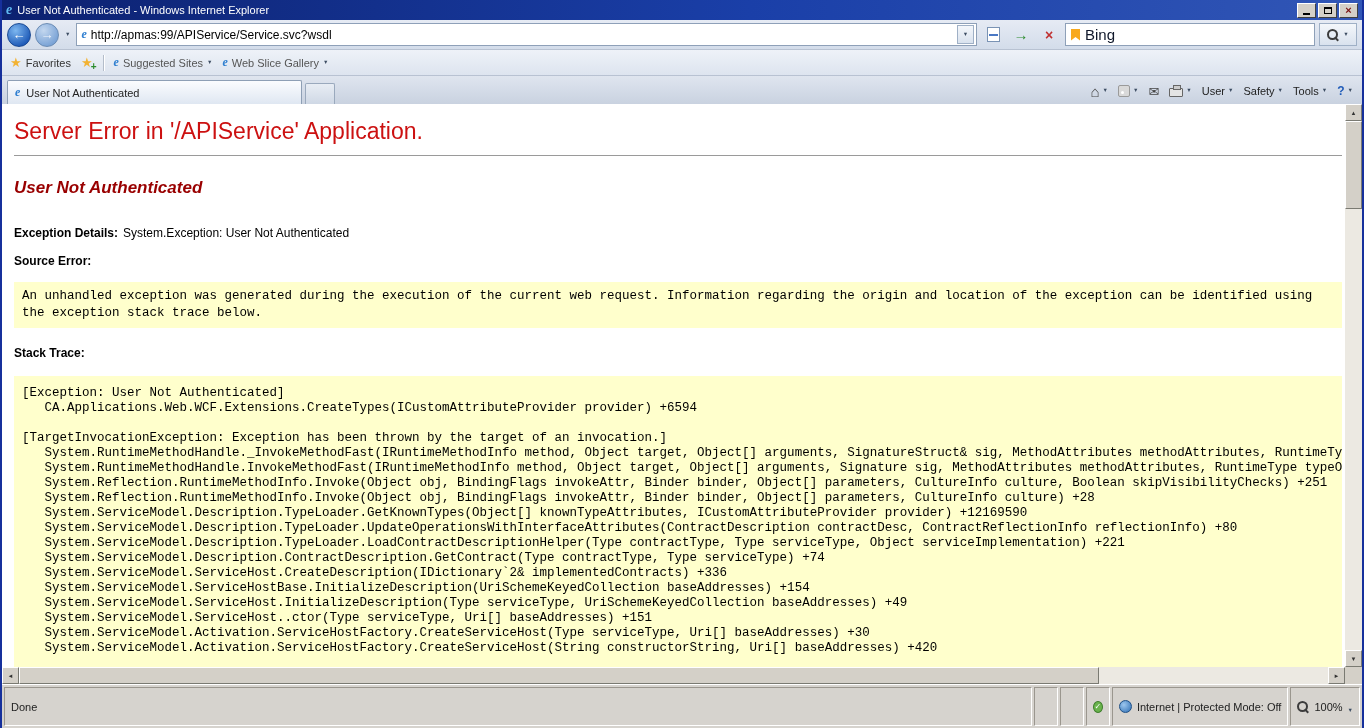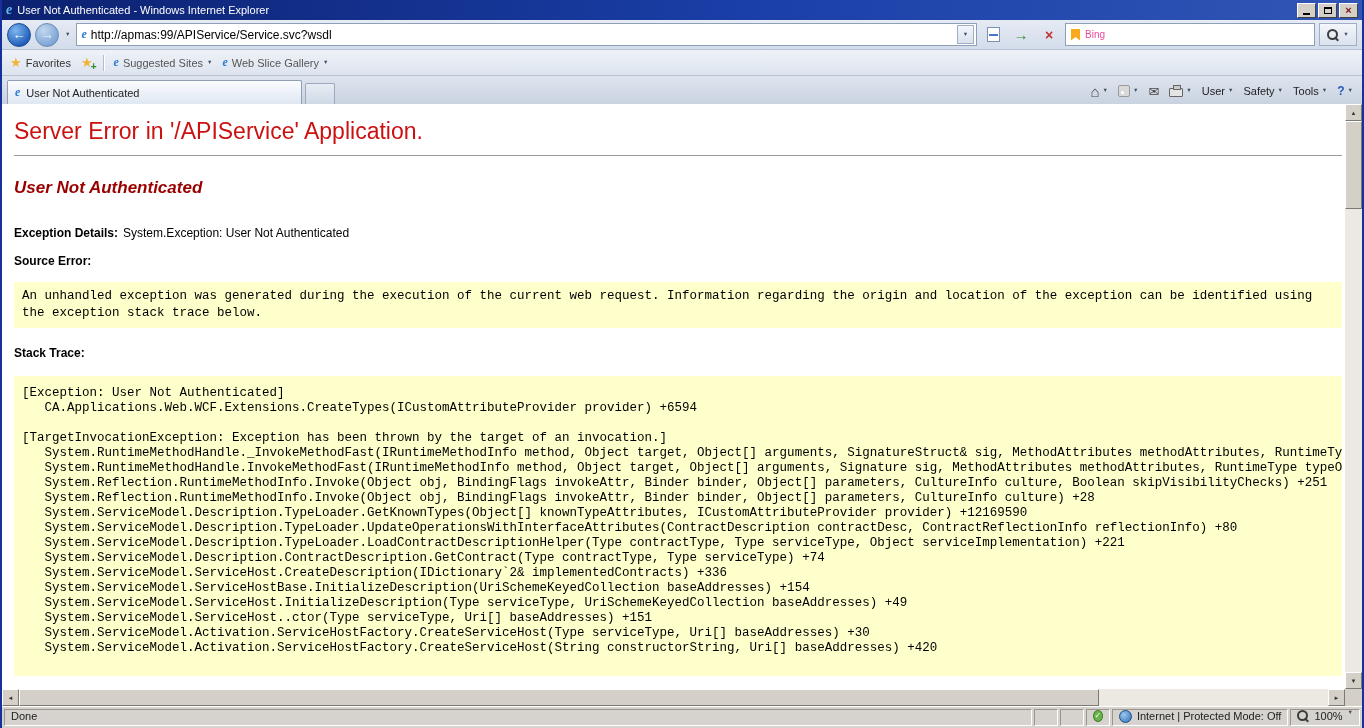--- a/index.html
+++ b/index.html
@@ -27,21 +27,21 @@
   .address{flex:1;height:23px;background:#fff;border:1px solid #8ea0b8;display:flex;align-items:center;padding:0 2px 0 4px;gap:4px}
   .address input{flex:1;border:none;outline:none;font-size:12px;font-family:"Liberation Sans",sans-serif;color:#000;background:transparent}
   .page-e{font-family:"Liberation Serif",serif;font-style:italic;font-weight:bold;font-size:12px;color:#2f7fd0}
   .addr-caret{width:17px;height:19px;background:linear-gradient(#f4f7fb,#d9e2ee);border:1px solid #9fb0c6;display:grid;place-items:center}
   .tool-btn{width:24px;height:22px;display:grid;place-items:center;cursor:default}
   .compat{width:13px;height:15px;background:#fff;border:1px solid #7a93b4;position:relative}
   .compat::before{content:"";position:absolute;left:1px;right:1px;top:6px;height:2px;background:#4a78c4}
   .go-glyph{color:#2c8c2c;font-weight:bold;font-size:15px;line-height:1}
   .stop-glyph{color:#c03030;font-weight:bold;font-size:14px;line-height:1}
   .search{width:250px;height:23px;background:#fff;border:1px solid #8ea0b8;display:flex;align-items:center;gap:5px;padding:0 5px}
-  .search input{flex:1;border:none;outline:none;font-size:10px;color:#ec4899;background:transparent;font-family:"Liberation Sans",sans-serif}
+  .search input{flex:1;border:none;outline:none;font-size:15px;color:#0f172a;background:transparent;font-family:"Liberation Sans",sans-serif}
   .bing-flag{width:9px;height:12px;background:#f8a91d;clip-path:polygon(0 0,100% 0,100% 100%,50% 70%,0 100%)}
   .search-btn{width:38px;height:23px;background:linear-gradient(#f4f7fb,#d9e2ee);border:1px solid #9fb0c6;display:flex;align-items:center;justify-content:center;gap:4px;cursor:default}
   .magnifier{position:relative;width:12px;height:12px}
   .magnifier::before{content:"";position:absolute;width:7px;height:7px;border:2px solid #3c3c3c;border-radius:50%;left:0;top:0}
   .magnifier::after{content:"";position:absolute;width:5px;height:2px;background:#3c3c3c;transform:rotate(45deg);left:7px;top:9px}
 
   
   .favbar{flex:0 0 26px;background:linear-gradient(#eef2f8,#dde4ef);display:flex;align-items:center;padding:0 8px;gap:10px;border-bottom:1px solid #b8c2d2;font-size:11px;color:#333}
   .fav-item{display:flex;align-items:center;gap:4px;cursor:default}
   .star{color:#f2b233;font-size:13px;line-height:1}
@@ -82,21 +82,21 @@
   .vtrack{flex:1;display:flex;flex-direction:column}
   .vthumb{height:88px;background:#d4d0c8;border:1px solid;border-color:#fff #7a7a72 #7a7a72 #fff;cursor:default}
   .hscroll-row{flex:0 0 17px;display:flex}
   .hscroll{flex:1;background:#ece9e2;display:flex}
   .h-btn{width:17px;height:17px;background:#d4d0c8;border:1px solid;border-color:#fff #7a7a72 #7a7a72 #fff;display:grid;place-items:center;font-size:6px;color:#333;cursor:default}
   .hthumb{width:1080px;background:#d4d0c8;border:1px solid;border-color:#fff #7a7a72 #7a7a72 #fff;cursor:default}
   .corner{flex:0 0 17px;background:#d4d0c8}
 
   
   .statusbar{flex:0 0 22px;background:#d6d3ce;display:flex;align-items:stretch;gap:2px;padding:2px 2px;font-size:11px;color:#222;border-top:1px solid #fff}
-  .panel{border:1px solid;border-color:#9a968e #fff #fff #9a968e;display:flex;align-items:flex-start;padding:0 6px;gap:5px}
+  .panel{border:1px solid;border-color:#9a968e #fff #fff #9a968e;display:flex;align-items:flex-end;padding:12px 6px;gap:5px}
   .p-status{flex:1}
   .p-sm{width:24px;justify-content:center}
   .check-ico{width:12px;height:12px;border-radius:50%;background:#69b34c;border:1px solid #3e7d2c;color:#fff;font-size:8px;display:grid;place-items:center;line-height:1}
   .globe-ico{width:13px;height:13px;border-radius:50%;background:radial-gradient(circle at 35% 35%,#9cc6ee,#2f6fb4);border:1px solid #1d4f86}
 </style>
 </head>
 <body>
 
 <div class="window">
 

